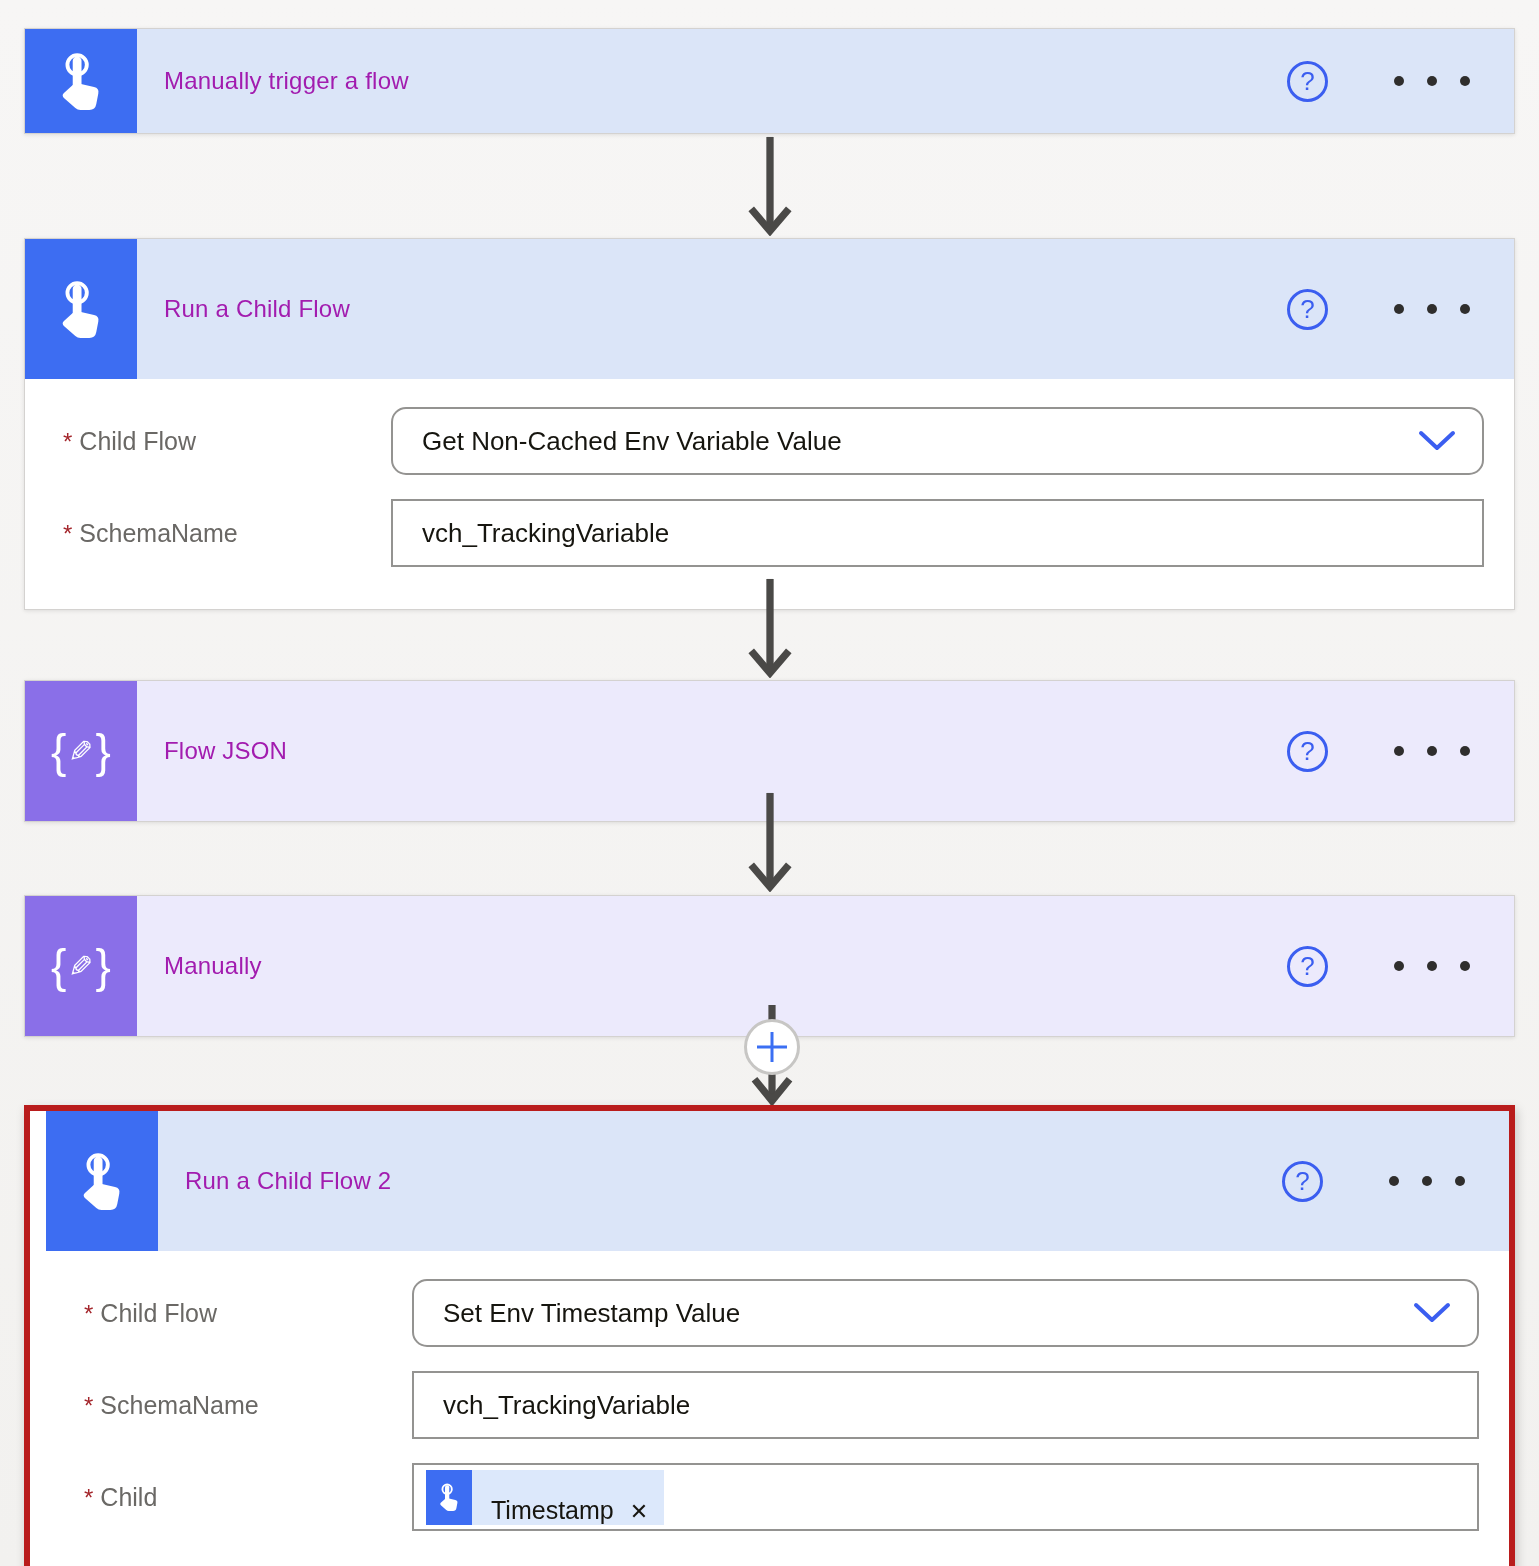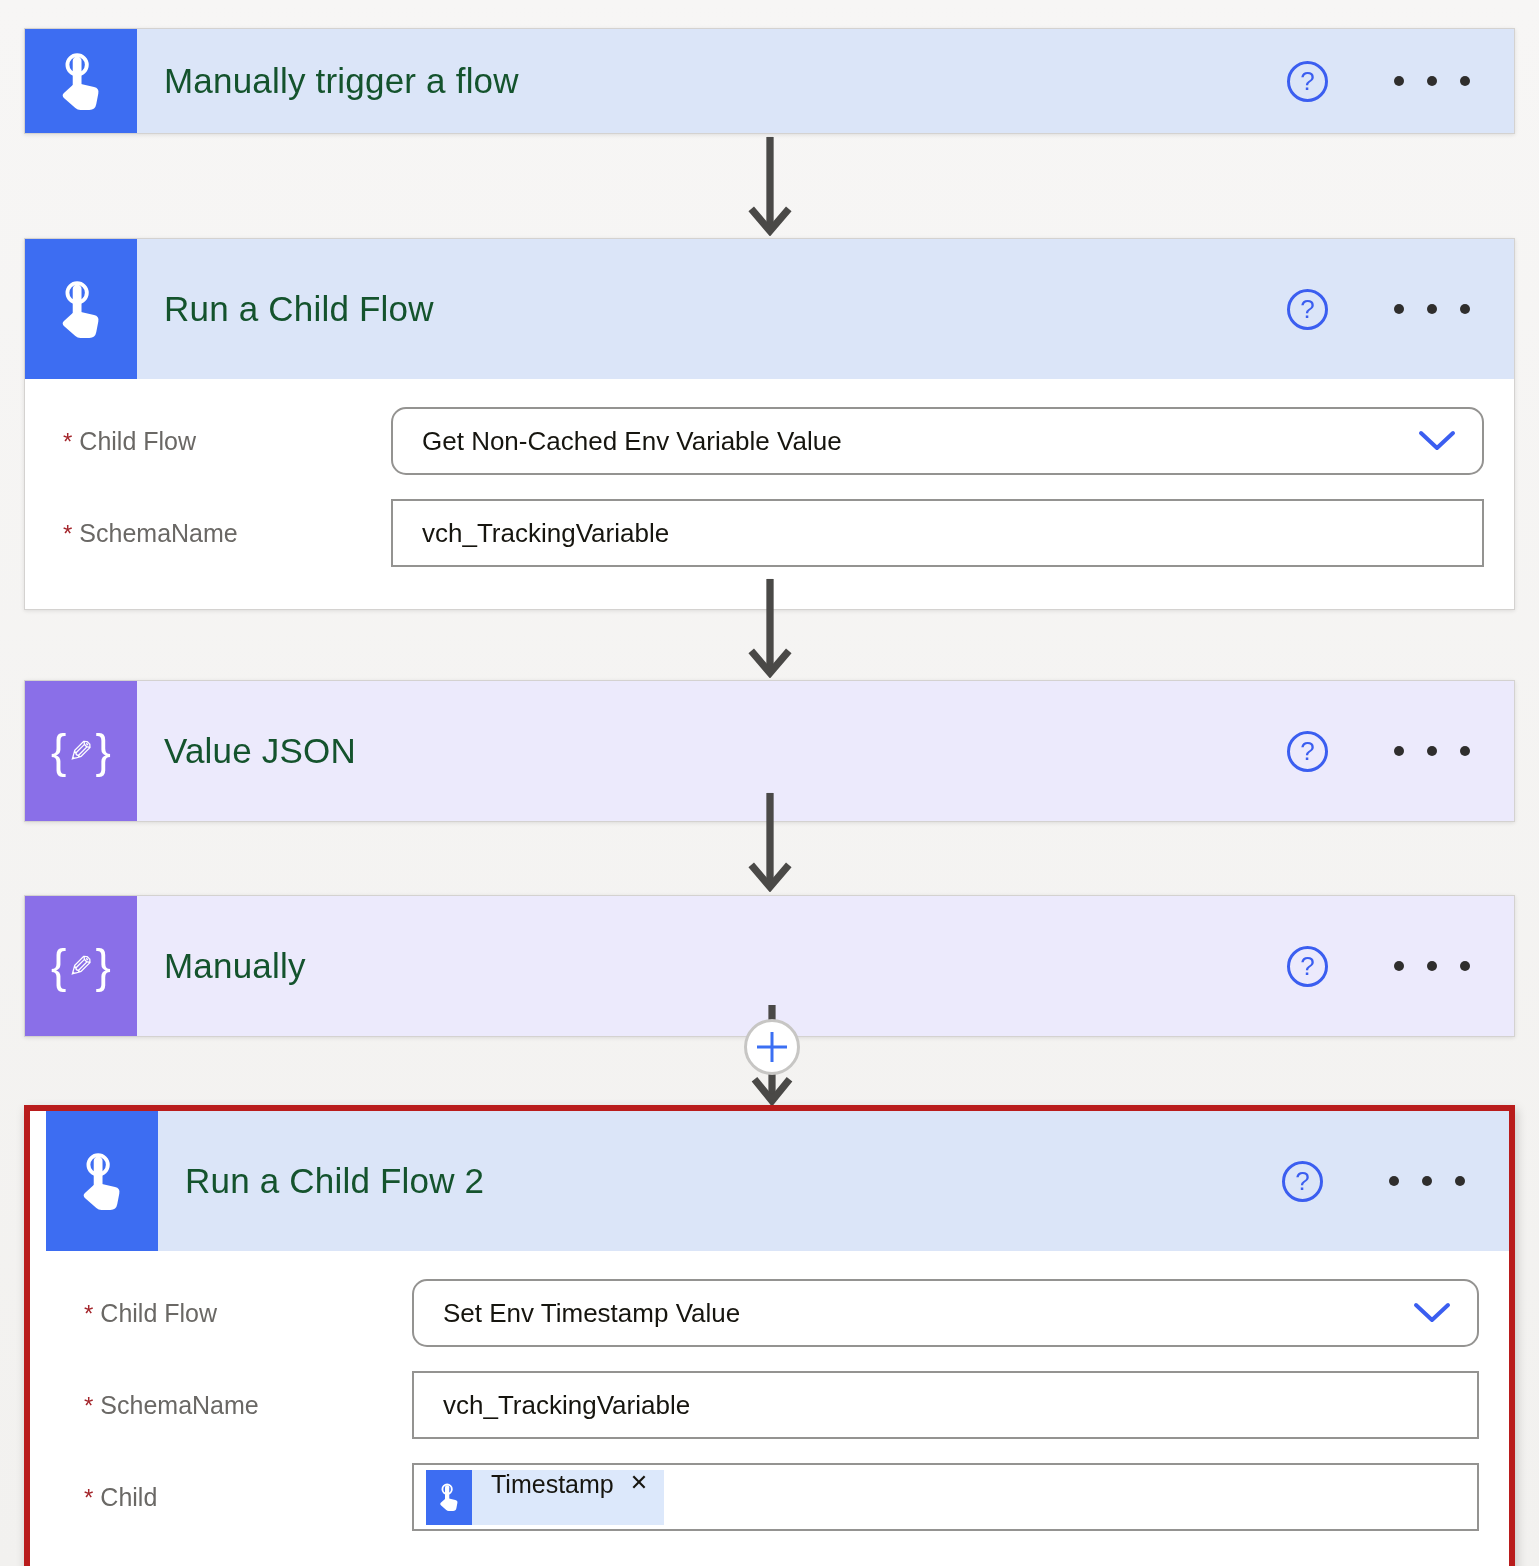--- a/index.html
+++ b/index.html
@@ -29,21 +29,21 @@
   .card.h105 .card-header { height:104px; }
   .card-header.purple { background:#eceafc; }
   .icon-tile {
     width:112px; flex:none;
     display:flex; align-items:center; justify-content:center;
   }
   .icon-tile.blue   { background:#3d6df2; }
   .icon-tile.purple { background:#8a6fe8; }
   .card-title {
     flex:1; display:flex; align-items:center;
-    padding-left:27px; font-size:35px; color:#14532d; letter-spacing:.2px;
+    padding-left:27px; font-size:24px; color:#a21caf; letter-spacing:.2px;
   }
   .header-actions { display:flex; align-items:center; gap:64px; padding-right:42px; }
   .help-circle {
     width:41px; height:41px; border:3px solid #3b5ef0; border-radius:50%;
     color:#3b5ef0; font-size:26px; line-height:1;
     display:flex; align-items:center; justify-content:center;
     background:transparent; cursor:pointer;
   }
   .ellipsis { display:flex; gap:23px; cursor:pointer; padding:6px 2px; }
   .ellipsis .dot { width:10px; height:10px; border-radius:50%; background:#2f2e2d; }
@@ -66,21 +66,21 @@
   .field-input .chev { margin-left:auto; margin-right:14px; flex:none; }
 
   
   .field-input.token-holder { padding-left:12px; }
   .chip { display:flex; align-items:stretch; height:55px; cursor:pointer; }
   .chip-icon {
     width:46px; background:#3d6df2; flex:none;
     display:flex; align-items:center; justify-content:center;
   }
   .chip-body {
-    background:#dce8fb; display:flex; align-items:flex-start;
+    background:#dce8fb; display:flex; align-items:flex-end;
     padding:0 16px 0 19px; font-size:25px; color:#16150f; gap:16px;
   }
   .chip-x { font-size:22px; color:#16150f; cursor:pointer; }
 
   
   .connector { position:absolute; left:746px; width:48px; }
   .plus-zone { position:absolute; left:741px; width:62px; }
   .plus-circle {
     position:absolute; top:14px; left:3px;
     width:56px; height:56px; border-radius:50%;
@@ -186,21 +186,21 @@
 
   <section class="card" style="top:680px;">
     <div class="card-header purple">
       <div class="icon-tile purple">
         <span style="color:#fff;font-size:46px;font-weight:400;display:flex;align-items:center;gap:2px;">
           <span>{</span>
             <span style="font-size:30px;display:inline-block;transform:scaleX(-1);">✎</span>
             <span>}</span>
         </span>
       </div>
-      <div class="card-title">Value JSON</div>
+      <div class="card-title">Flow JSON</div>
       <div class="header-actions">
         <div class="help-circle">
             <span>?</span>
           </div>
         <div class="ellipsis">
             <span class="dot"></span>
             <span class="dot"></span>
             <span class="dot"></span>
           </div>
       </div>

